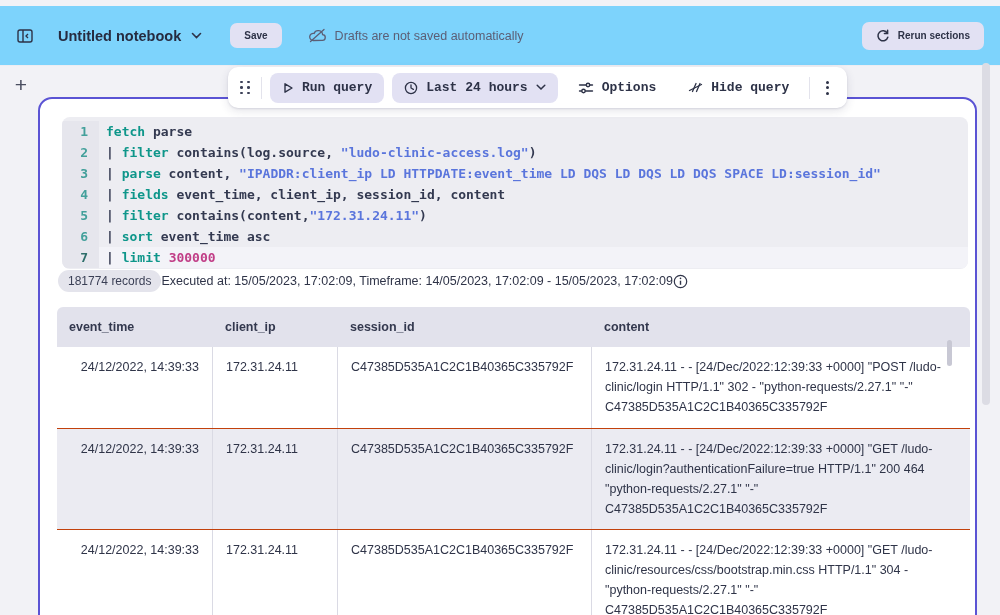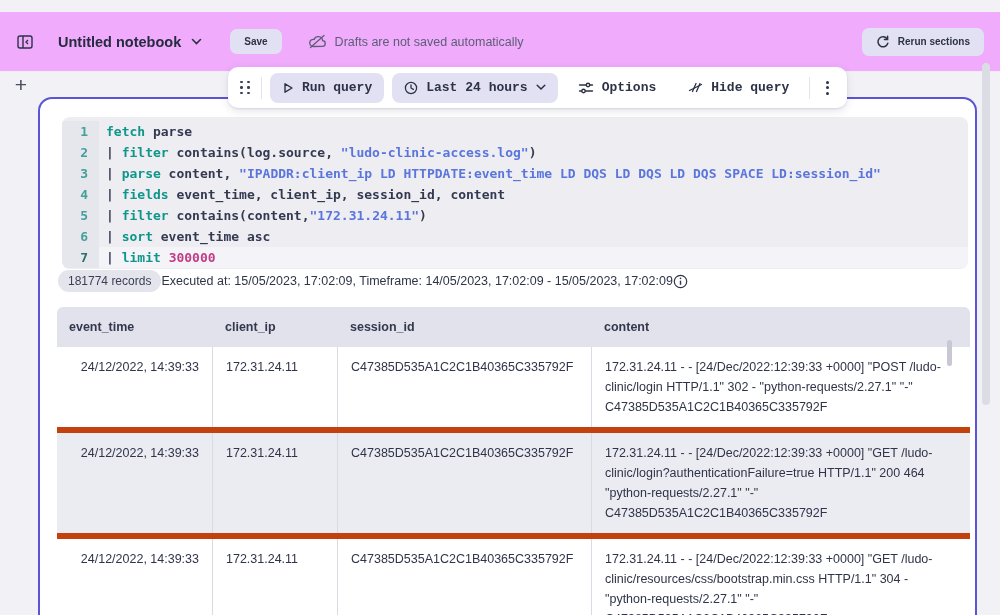--- a/index.html
+++ b/index.html
@@ -5,22 +5,22 @@
   * { margin:0; padding:0; box-sizing:border-box; }
   html,body { width:1000px; height:615px; overflow:hidden; }
   body {
     font-family:"Liberation Sans", sans-serif;
     background:#f2f2f6;
     color:#2f3448;
     position:relative;
   }
   
   .topbar {
-    position:absolute; left:0; top:12px; width:1000px; height:60px;
-    background:#f0abfc; display:flex; align-items:center;
+    position:absolute; left:0; top:6px; width:1000px; height:60px;
+    background:#7dd3fc; display:flex; align-items:center;
     padding:0 16px; border-bottom:1px solid #ededf2;
   }
   .topbar-left { display:flex; align-items:center; gap:14px; }
   .icon-btn { display:flex; align-items:center; justify-content:center; cursor:pointer; background:none; border:none; }
   .nb-title-wrap { display:flex; align-items:center; gap:10px; margin-left:10px; cursor:pointer; }
   .nb-title { font-size:14.5px; font-weight:bold; color:#262b40; }
   .btn-lav {
     background:#e2e1f3; border:none; border-radius:7px;
     font-family:"Liberation Sans", sans-serif;
     font-size:10px; font-weight:bold; color:#2d3247;
@@ -90,21 +90,21 @@
   
   .tbl {
     position:absolute; left:17px; top:208px; width:913px; height:310px;
     overflow:hidden; font-size:12.5px;
   }
   .tbl-header {
     display:grid; height:40px; background:#e2e2ec; border-radius:6px 6px 0 0;
     align-items:center; font-weight:bold; color:#33384e;
   }
   .th { padding:0 12px; cursor:pointer; white-space:nowrap; overflow:hidden; }
-  .tr { display:grid; background:#ffffff; border-bottom:6px solid #c2410c; }
+  .tr { display:grid; background:#ffffff; border-bottom:1px solid #c2410c; }
   .tr.alt { background:#ebebf2; }
   .td {
     padding:10px 13px; border-right:1px solid #dadae4; color:#2f3448;
     line-height:20px; overflow:hidden;
   }
   .td:last-child { border-right:none; }
   .td.right { text-align:right; }
   .td.wrap { overflow-wrap:break-word; }
   
   .page-scrollbar {

